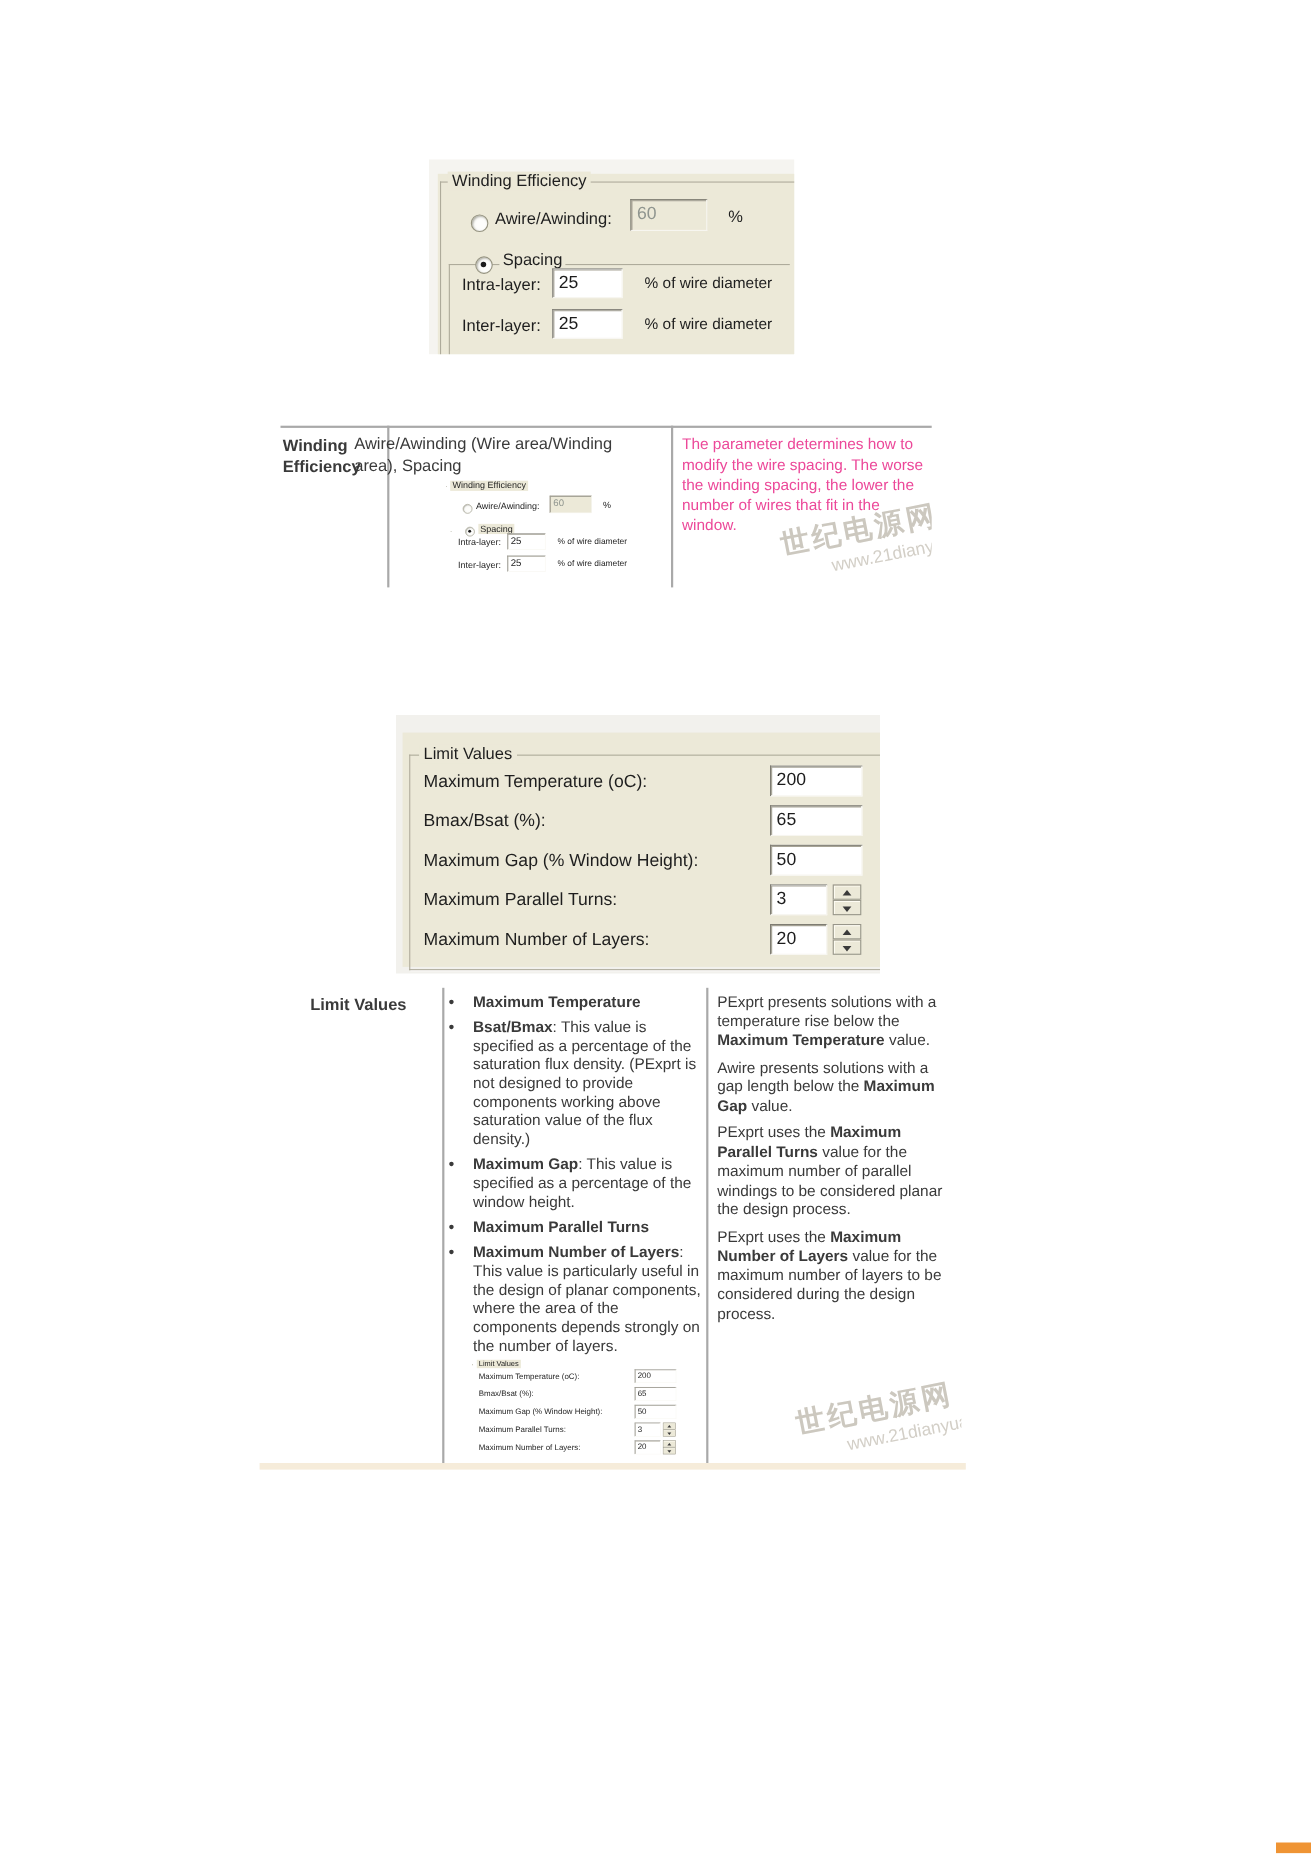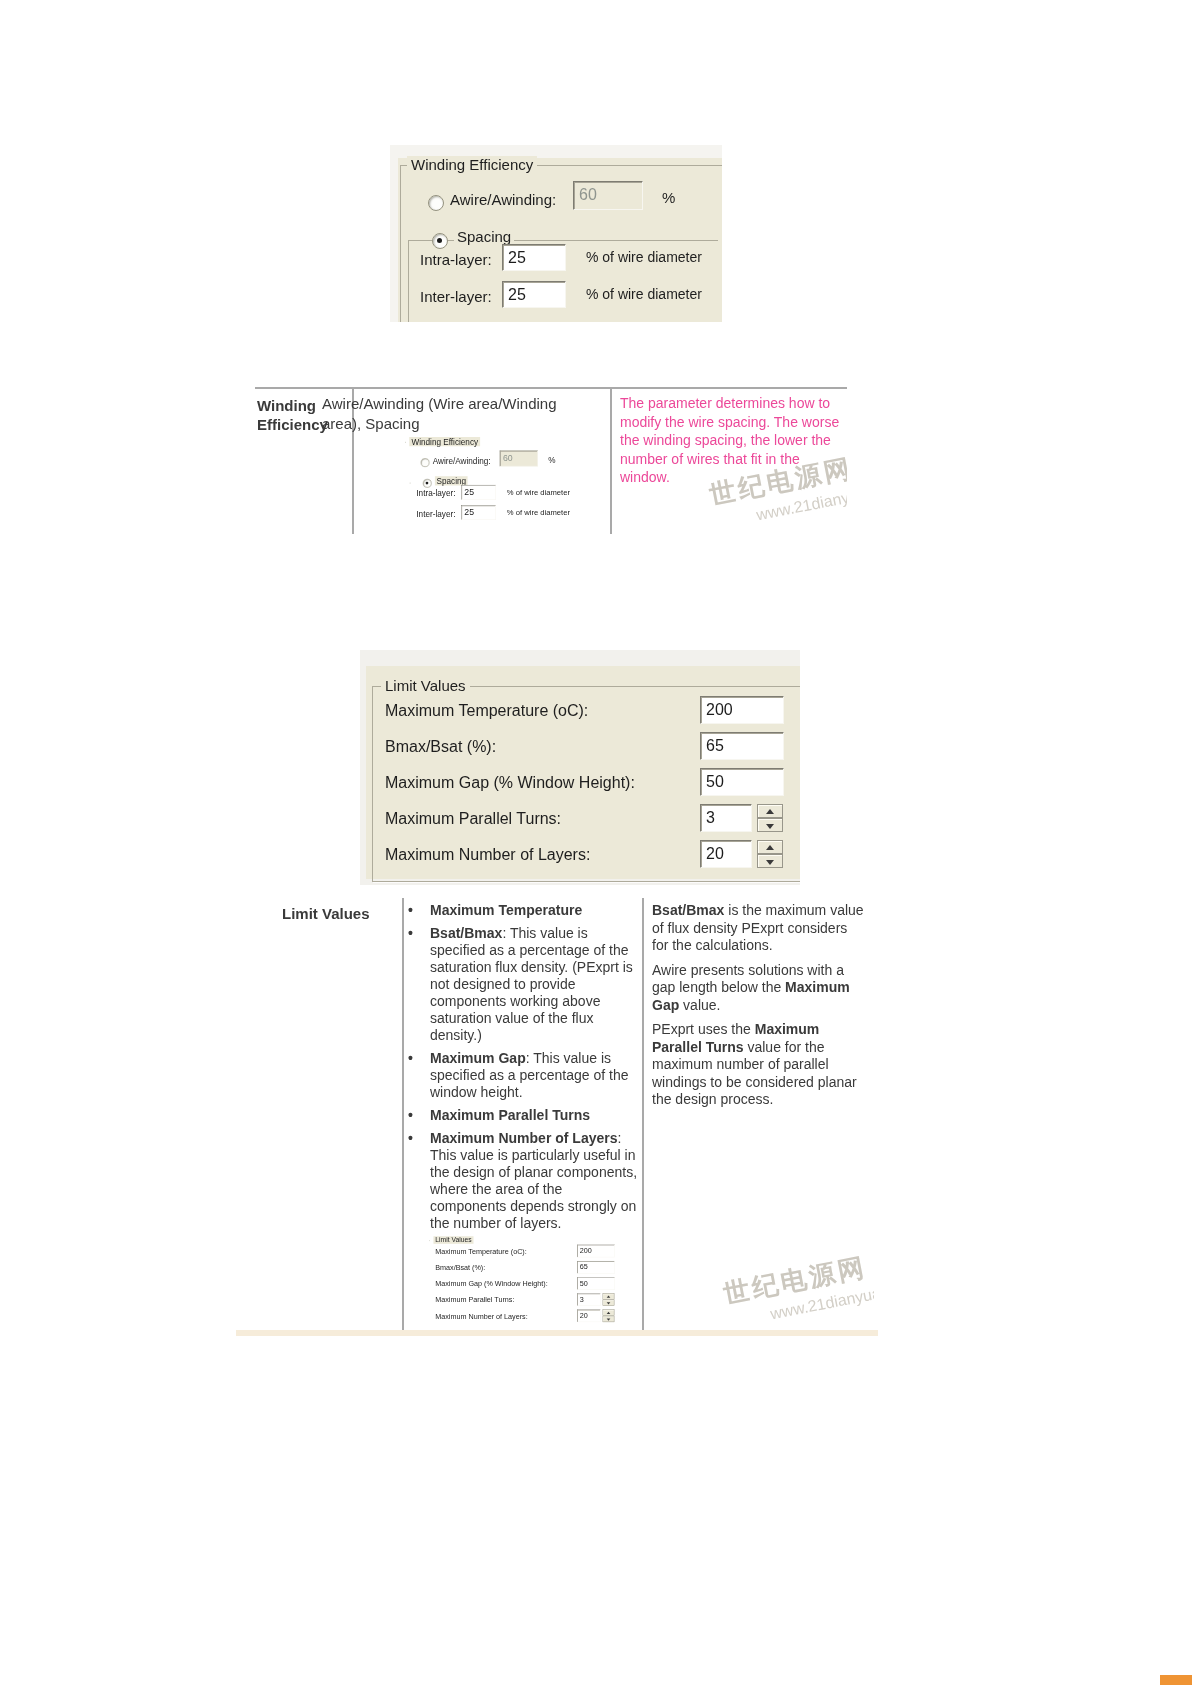--- a/index.html
+++ b/index.html
@@ -221,23 +221,24 @@
     <span class="dlabel lim-label" style="top:196px;">Maximum Number of Layers:</span>
     <div class="dinput" style="left:340px;top:190px;width:52px;height:28px;">20</div>
     <div class="spinner" style="left:397px;top:190px;">
       <span class="spin-btn spin-up"></span>
       <span class="spin-btn spin-down"></span>
     </div>
   </div>
     </div>
 
   <div class="descs" style="left:652px;top:902px;width:213px;">
-    <p><span class="b">Bsat/Bmax</span><span> is the maximum value of flux density PExprt considers for the calculations.</span></p>
+    <p><span>PExprt presents solutions with a temperature rise below the </span><span class="b">Maximum Temperature</span><span> value.</span></p>
     <p><span>Awire presents solutions with a gap length below the </span><span class="b">Maximum Gap</span><span> value.</span></p>
     <p><span>PExprt uses the </span><span class="b">Maximum Parallel Turns</span><span> value for the maximum number of parallel windings to be considered planar the design process.</span></p>
+    <p><span>PExprt uses the </span><span class="b">Maximum Number of Layers</span><span> value for the maximum number of layers to be considered during the design process.</span></p>
   </div>
 
   <div class="wm-clip" style="left:646px;top:1228px;width:228px;height:104px;">
     <div class="wm" style="left:78px;top:30px;">
       <div class="wm-brand">世纪电源网</div>
       <div class="wm-url">www.21dianyuan.com</div>
     </div>
   </div>
 
   <div class="strip" style="left:236px;top:1330px;width:642px;height:6px;"></div>

